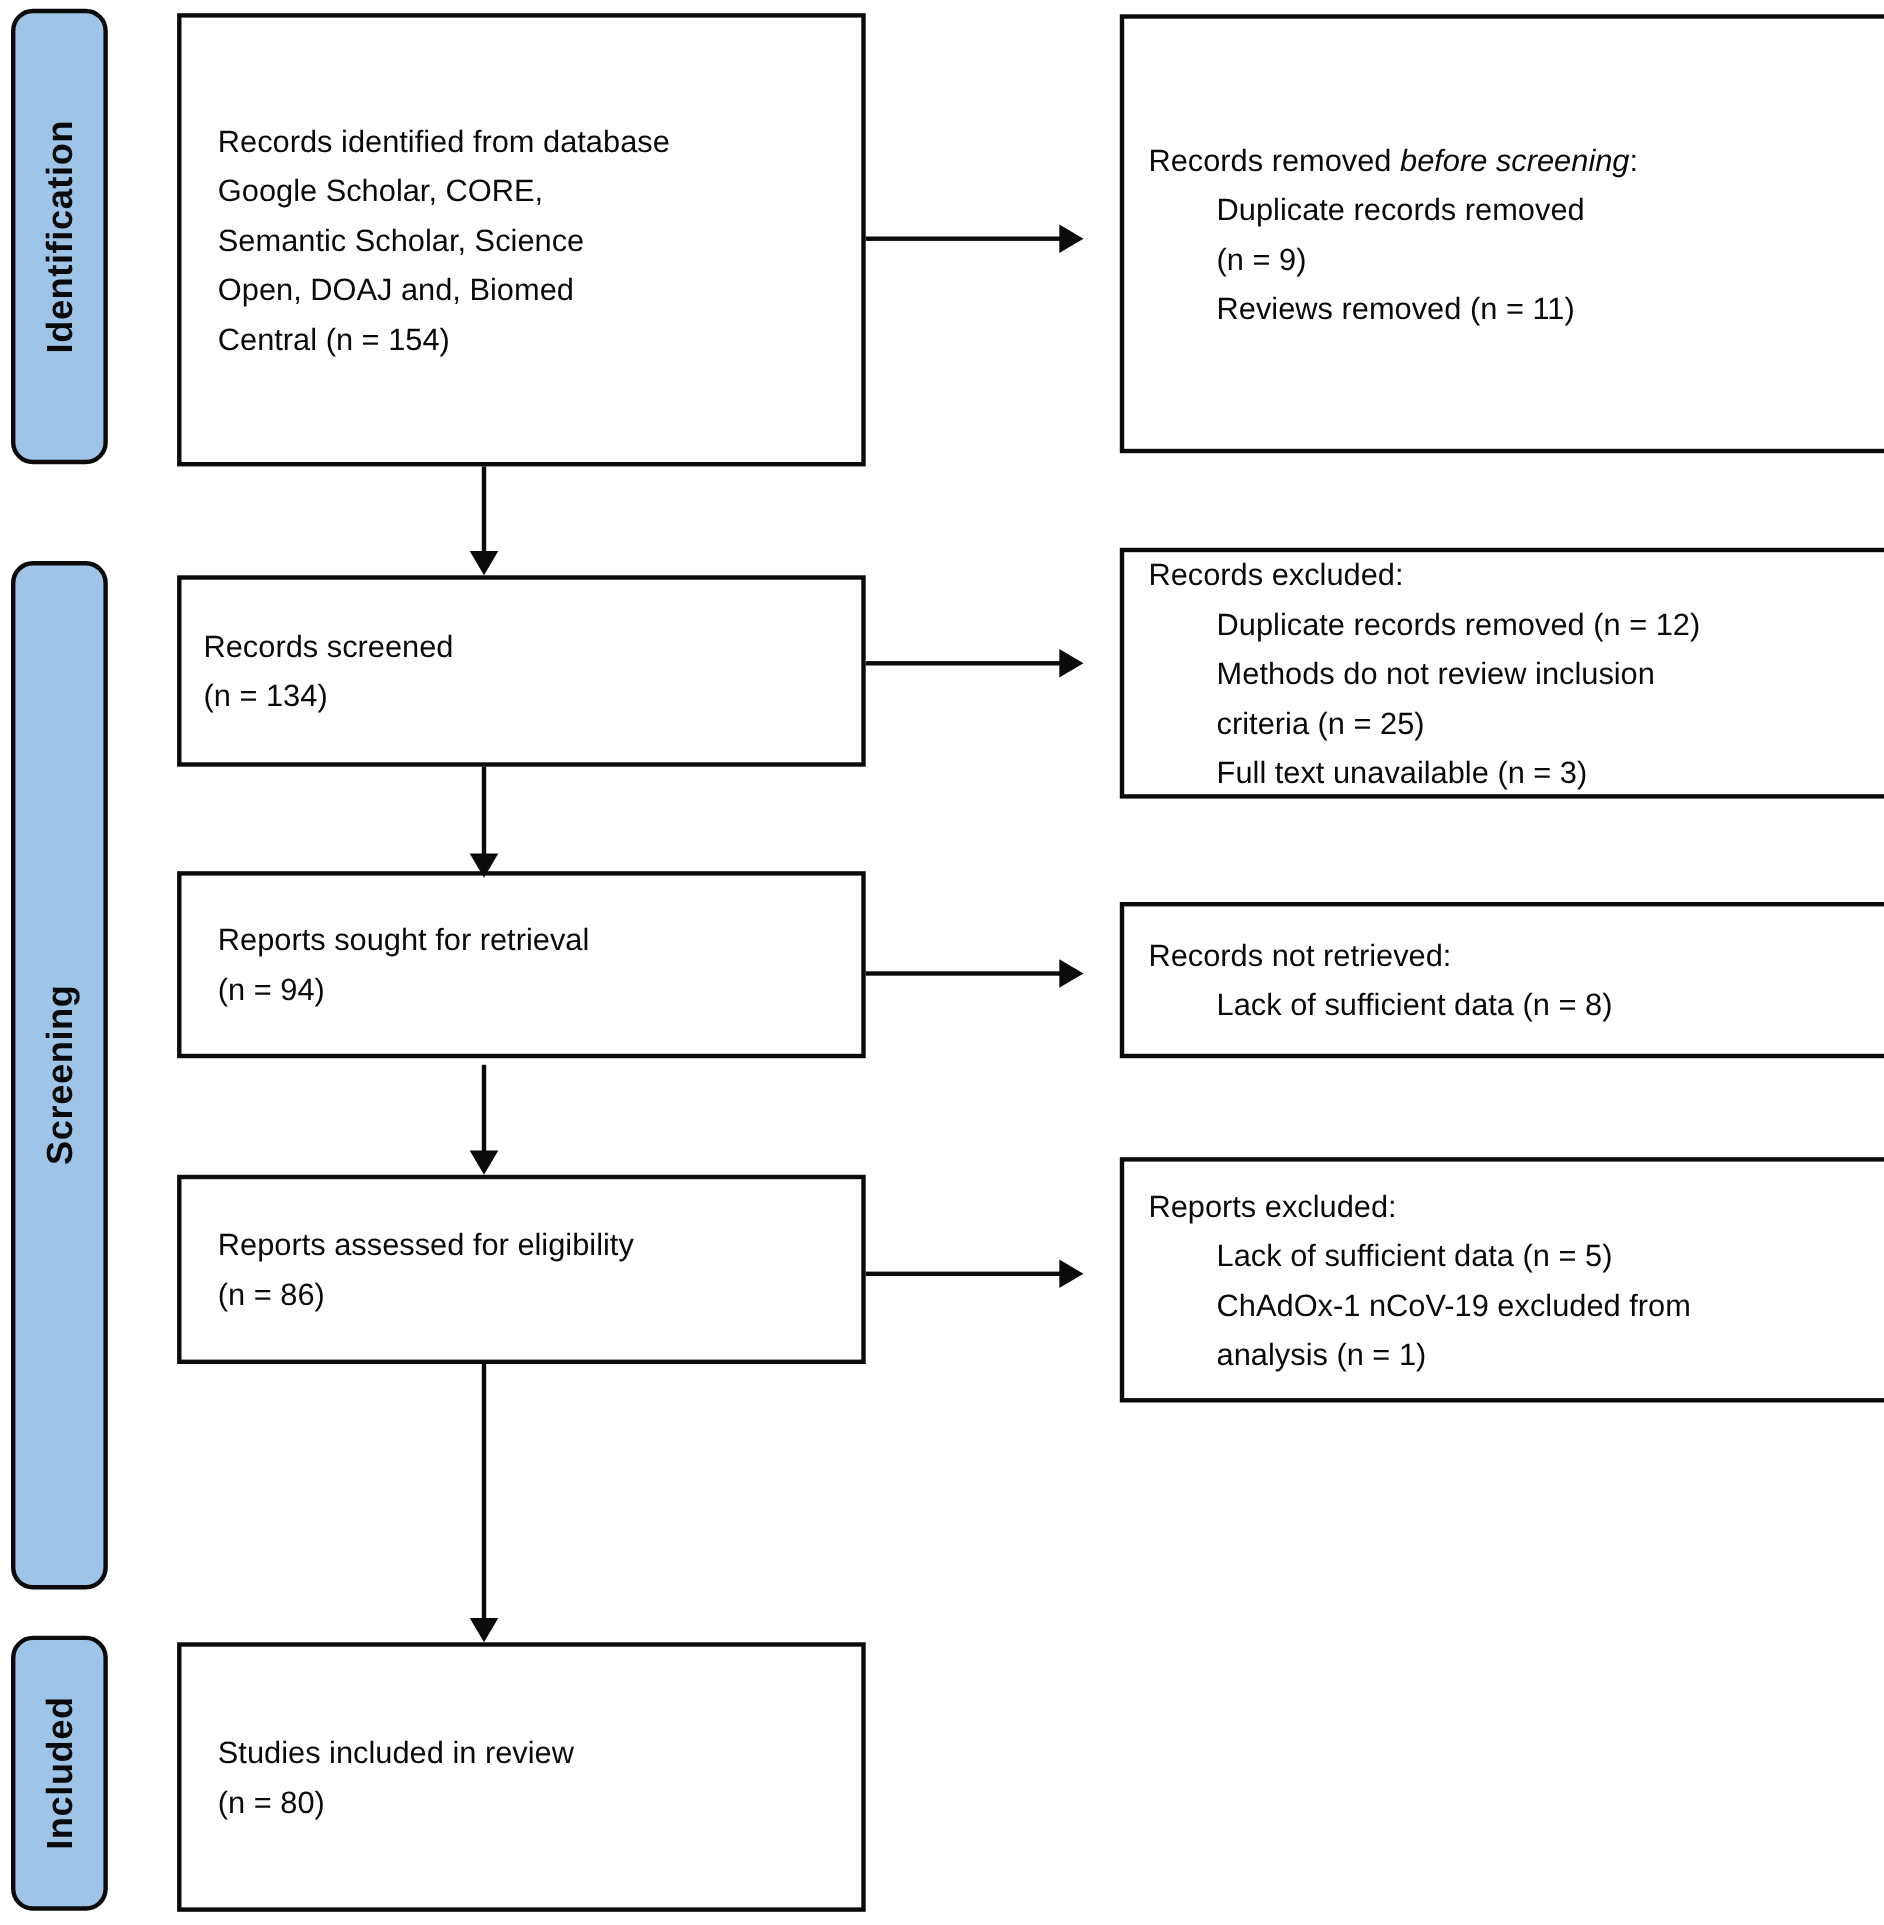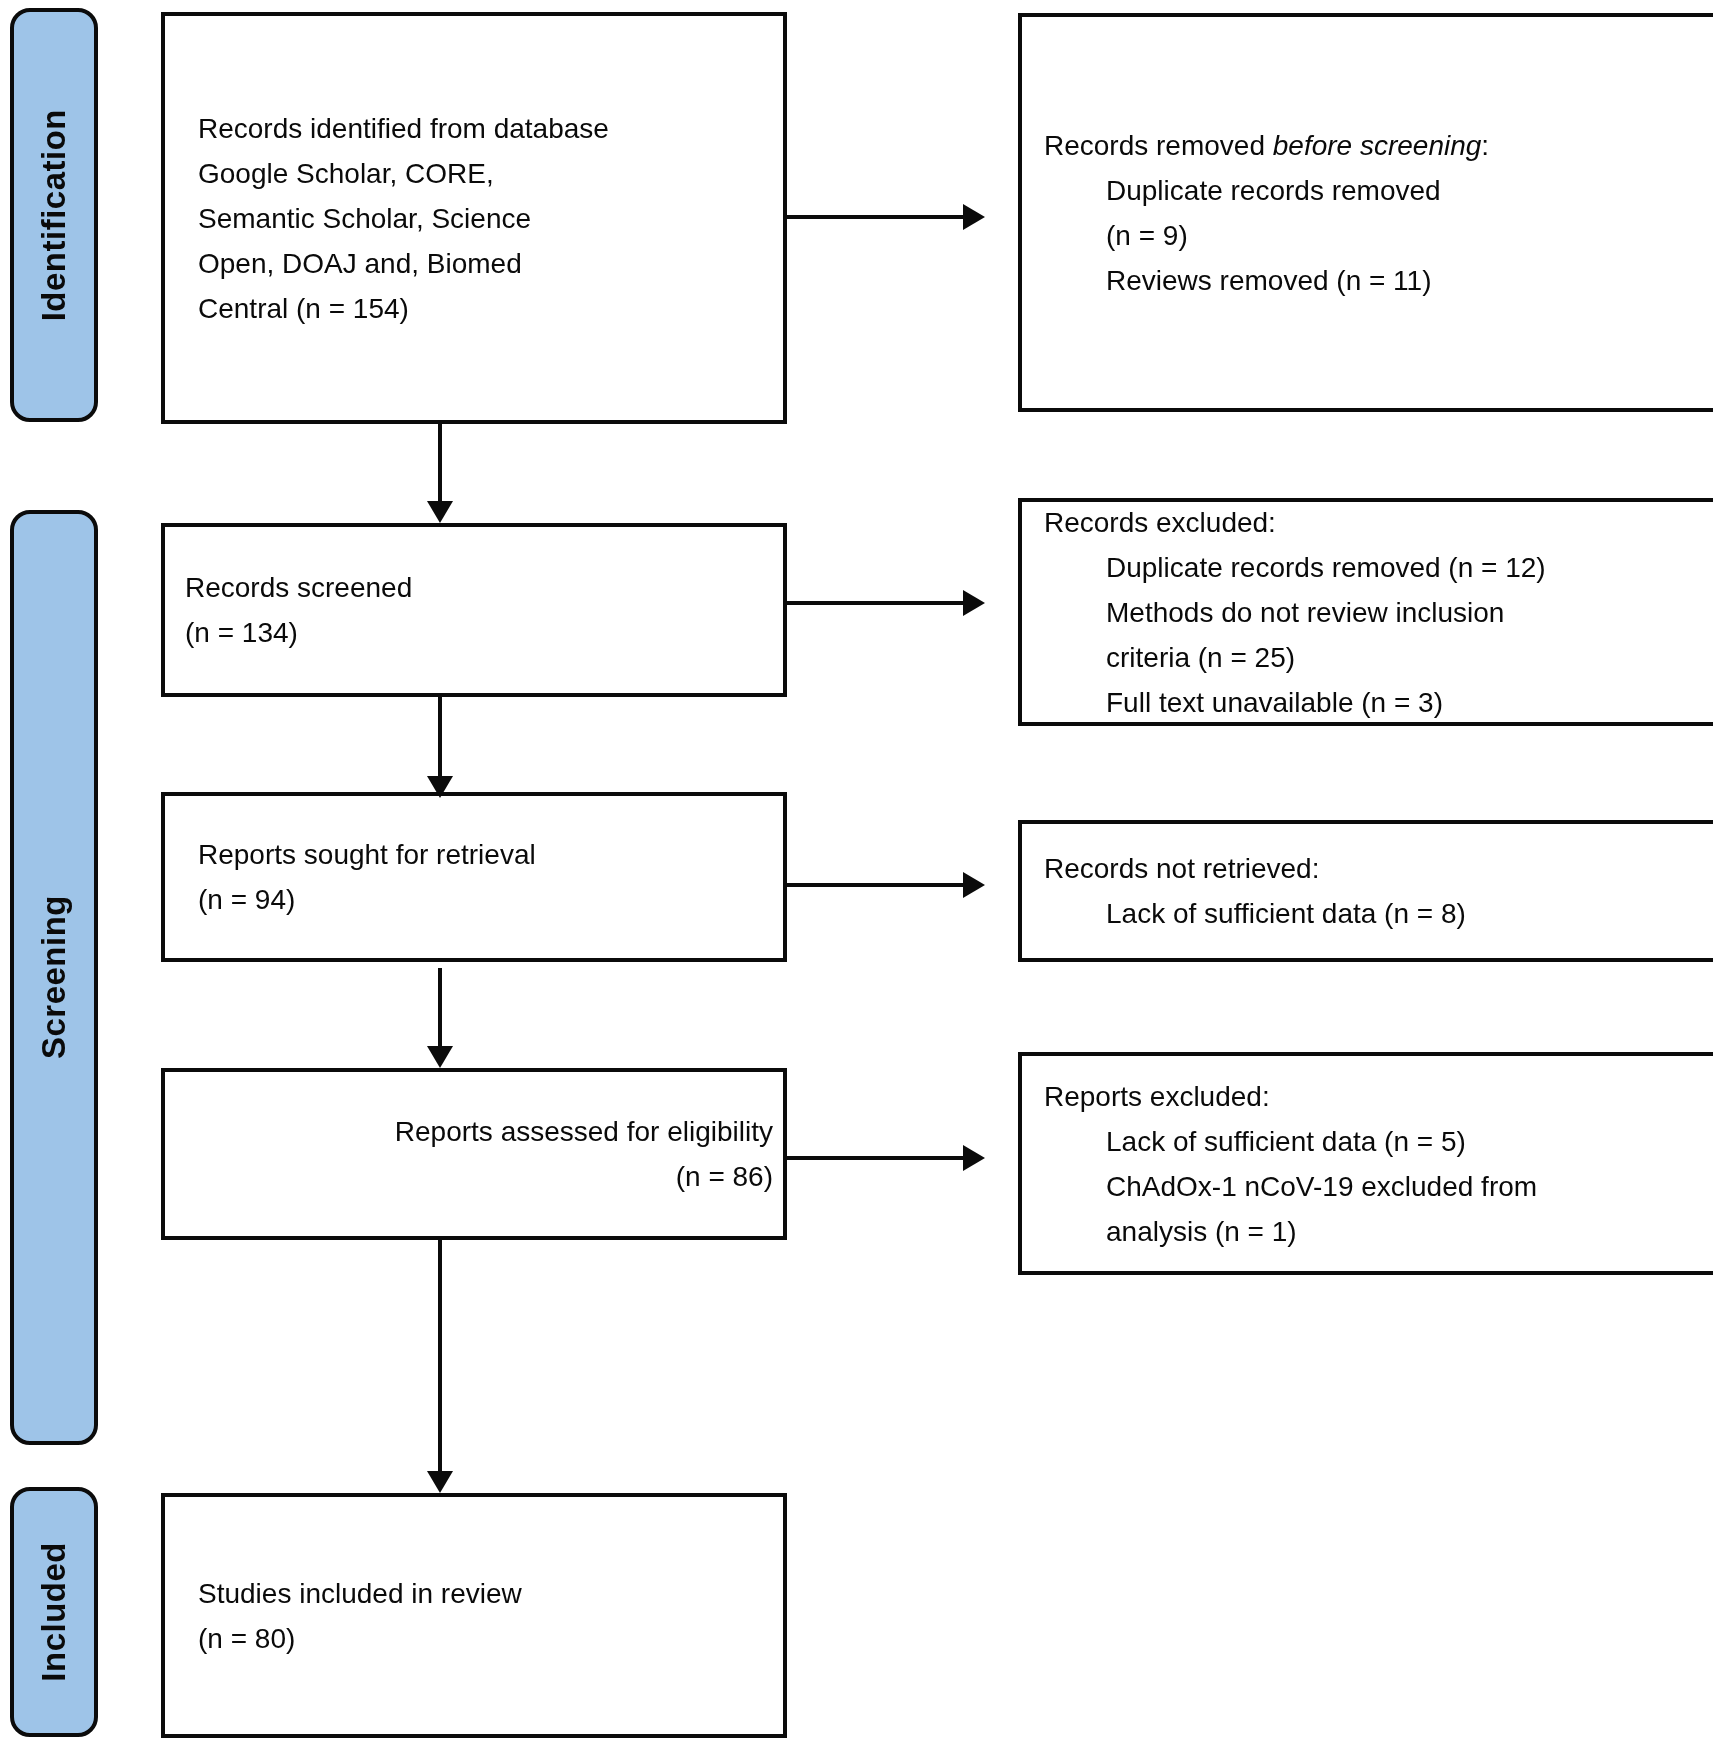--- a/index.html
+++ b/index.html
@@ -108,21 +108,21 @@
   <div class="box left" style="top:523px; height:174px;padding-left:20px;">
     <div class="line">Records screened</div>
     <div class="line">(n = 134)</div>
   </div>
 
   <div class="box left" style="top:792px; height:170px;">
     <div class="line">Reports sought for retrieval</div>
     <div class="line">(n = 94)</div>
   </div>
 
-  <div class="box left" style="top:1068px; height:172px;text-align:right;">
+  <div class="box left" style="top:1068px; height:172px;">
     <div class="line">Reports assessed for eligibility</div>
     <div class="line">(n = 86)</div>
   </div>
 
   <div class="box left" style="top:1493px; height:245px;">
     <div class="line">Studies included in review</div>
     <div class="line">(n = 80)</div>
   </div>
 
   <div class="box right" style="top:13px; height:399px;">

